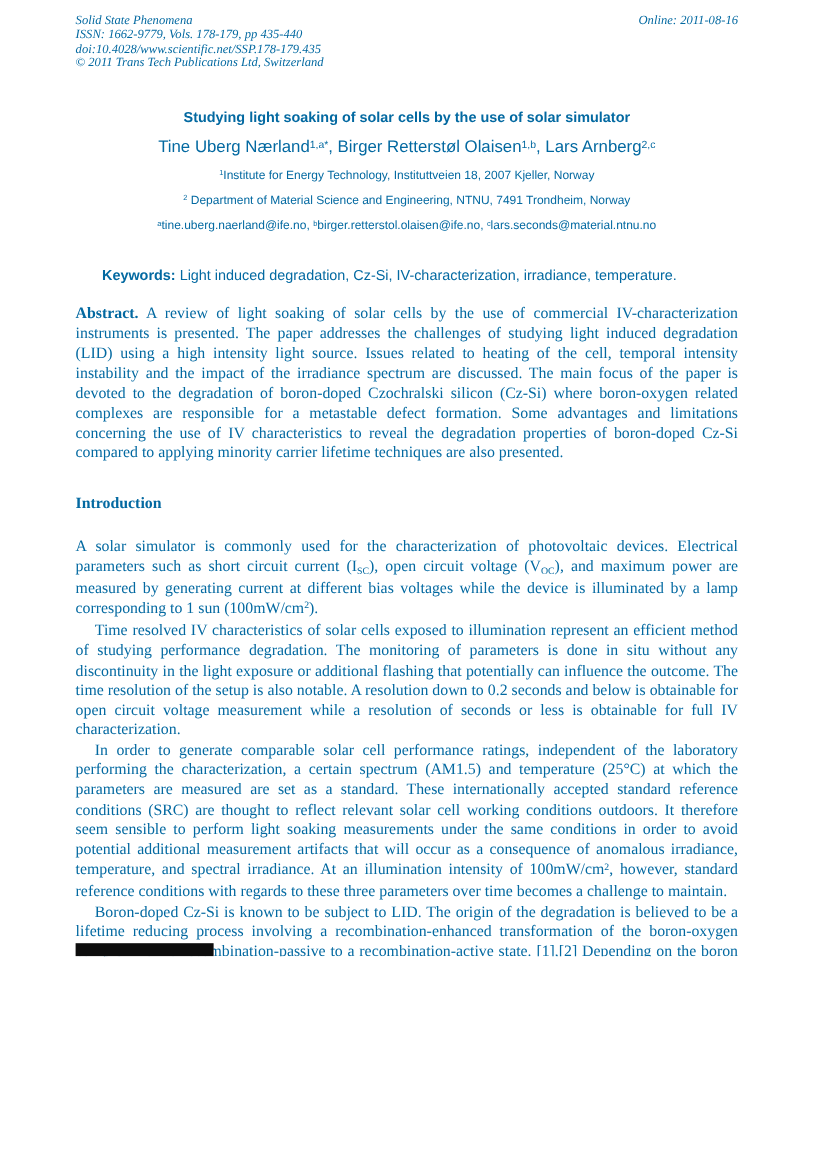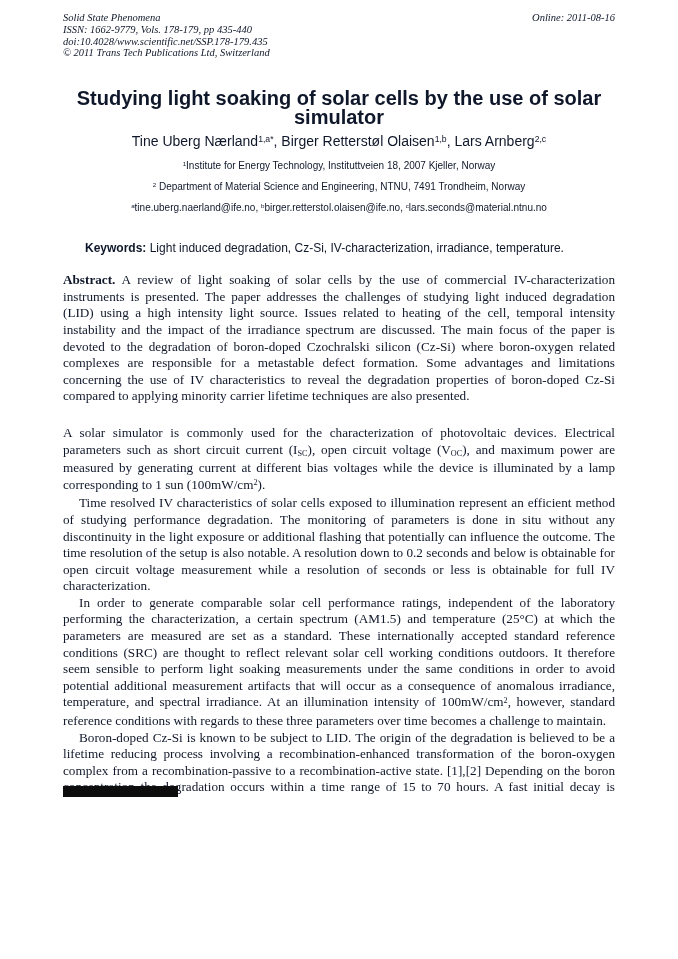--- a/index.html
+++ b/index.html
@@ -1,21 +1,21 @@
 <!DOCTYPE html>
 <html><head>
 <meta charset="utf-8">
 <style>
   html, body { margin: 0; padding: 0; background: #ffffff; }
   .page {
     position: relative;
     width: 678px;
     height: 797px;
     background: #ffffff;
-    color: #0f172a;
+    color: #0369a1;
     overflow: hidden;
     font-family: "Liberation Serif", serif;
   }
   .content { padding: 12px 63px 0 63px; }
 
   
   .pub-header {
     display: flex;
     justify-content: space-between;
     align-items: flex-start;
@@ -26,21 +26,21 @@
   }
   .pub-left { text-align: left; }
   .pub-right { text-align: left; white-space: nowrap; }
 
   
   .title {
     margin: 30px 0 0 0;
     text-align: center;
     font-family: "Liberation Sans", sans-serif;
     font-weight: bold;
-    font-size: 20px;
+    font-size: 12px;
     line-height: 19px;
   }
   .authors {
     margin-top: 5px;
     text-align: center;
     font-family: "Liberation Sans", sans-serif;
     font-size: 14px;
     line-height: 18px;
   }
   .affil {
@@ -120,20 +120,21 @@
     <div class="authors"><span class="run-n">Tine Uberg Nærland</span><span class="run-sup">1,a*</span><span class="run-n">, Birger Retterstøl Olaisen</span><span class="run-sup">1,b</span><span class="run-n">, Lars Arnberg</span><span class="run-sup">2,c</span></div>
 
     <div class="affil"><span class="run-sup">1</span><span class="run-n">Institute for Energy Technology, Instituttveien 18, 2007 Kjeller, Norway</span></div>
     <div class="affil"><span class="run-sup">2</span><span class="run-n"> Department of Material Science and Engineering, NTNU, 7491 Trondheim, Norway</span></div>
     <div class="affil emails"><span class="run-sup">a</span><span class="run-n">tine.uberg.naerland@ife.no, </span><span class="run-sup">b</span><span class="run-n">birger.retterstol.olaisen@ife.no, </span><span class="run-sup">c</span><span class="run-n">lars.seconds@material.ntnu.no</span></div>
 
     <p class="keywords"><span class="run-b">Keywords:</span><span class="run-n"> Light induced degradation, Cz-Si, IV-characterization, irradiance, temperature.</span></p>
 
     <p class="body-par abstract"><span class="run-b">Abstract.</span><span class="run-n"> A review of light soaking of solar cells by the use of commercial IV-characterization instruments is presented. The paper addresses the challenges of studying light induced degradation (LID) using a high intensity light source. Issues related to heating of the cell, temporal intensity instability and the impact of the irradiance spectrum are discussed. The main focus of the paper is devoted to the degradation of boron-doped Czochralski silicon (Cz-Si) where boron-oxygen related complexes are responsible for a metastable defect formation. Some advantages and limitations concerning the use of IV characteristics to reveal the degradation properties of boron-doped Cz-Si compared to applying minority carrier lifetime techniques are also presented.</span></p>
 
+    <h2 class="section-heading">Introduction</h2>
 
     <p class="body-par first-par"><span class="run-n">A solar simulator is commonly used for the characterization of photovoltaic devices. Electrical parameters such as short circuit current (I</span><span class="run-sub">SC</span><span class="run-n">), open circuit voltage (V</span><span class="run-sub">OC</span><span class="run-n">), and maximum power are measured by generating current at different bias voltages while the device is illuminated by a lamp corresponding to 1 sun (100mW/cm</span><span class="run-sup">2</span><span class="run-n">).</span></p>
     <p class="body-par indent"><span class="run-n">Time resolved IV characteristics of solar cells exposed to illumination represent an efficient method of studying performance degradation. The monitoring of parameters is done in situ without any discontinuity in the light exposure or additional flashing that potentially can influence the outcome. The time resolution of the setup is also notable. A resolution down to 0.2 seconds and below is obtainable for open circuit voltage measurement while a resolution of seconds or less is obtainable for full IV characterization.</span></p>
     <p class="body-par indent"><span class="run-n">In order to generate comparable solar cell performance ratings, independent of the laboratory performing the characterization, a certain spectrum (AM1.5) and temperature (25°C) at which the parameters are measured are set as a standard. These internationally accepted standard reference conditions (SRC) are thought to reflect relevant solar cell working conditions outdoors. It therefore seem sensible to perform light soaking measurements under the same conditions in order to avoid potential additional measurement artifacts that will occur as a consequence of anomalous irradiance, temperature, and spectral irradiance. At an illumination intensity of 100mW/cm</span><span class="run-sup">2</span><span class="run-n">, however, standard reference conditions with regards to these three parameters over time becomes a challenge to maintain.</span></p>
     <p class="body-par indent"><span class="run-n">Boron-doped Cz-Si is known to be subject to LID. The origin of the degradation is believed to be a lifetime reducing process involving a recombination-enhanced transformation of the boron-oxygen complex from a recombination-passive to a recombination-active state. [1],[2]  Depending on the boron concentration the degradation occurs within a time range of 15 to 70 hours. A fast initial decay is occurring during the first few minutes while a second slower decay proceeds for hours depending on the quality of the material [3], [4]. The two characteristic decays have been reported to be dependent on two independent mechanisms, both related to the simultaneous presence of boron and oxygen [3]. Losses in both </span><span class="run-i">V</span><span class="run-subi">OC</span><span class="run-n">, </span><span class="run-i">I</span><span class="run-subi">SC</span><span class="run-n"> and minority carrier lifetime due to illumination have been reported by several groups [5],[6],[7].</span></p>
 
   </div>
 
   <div class="bottom-bar"></div>
 </div>

